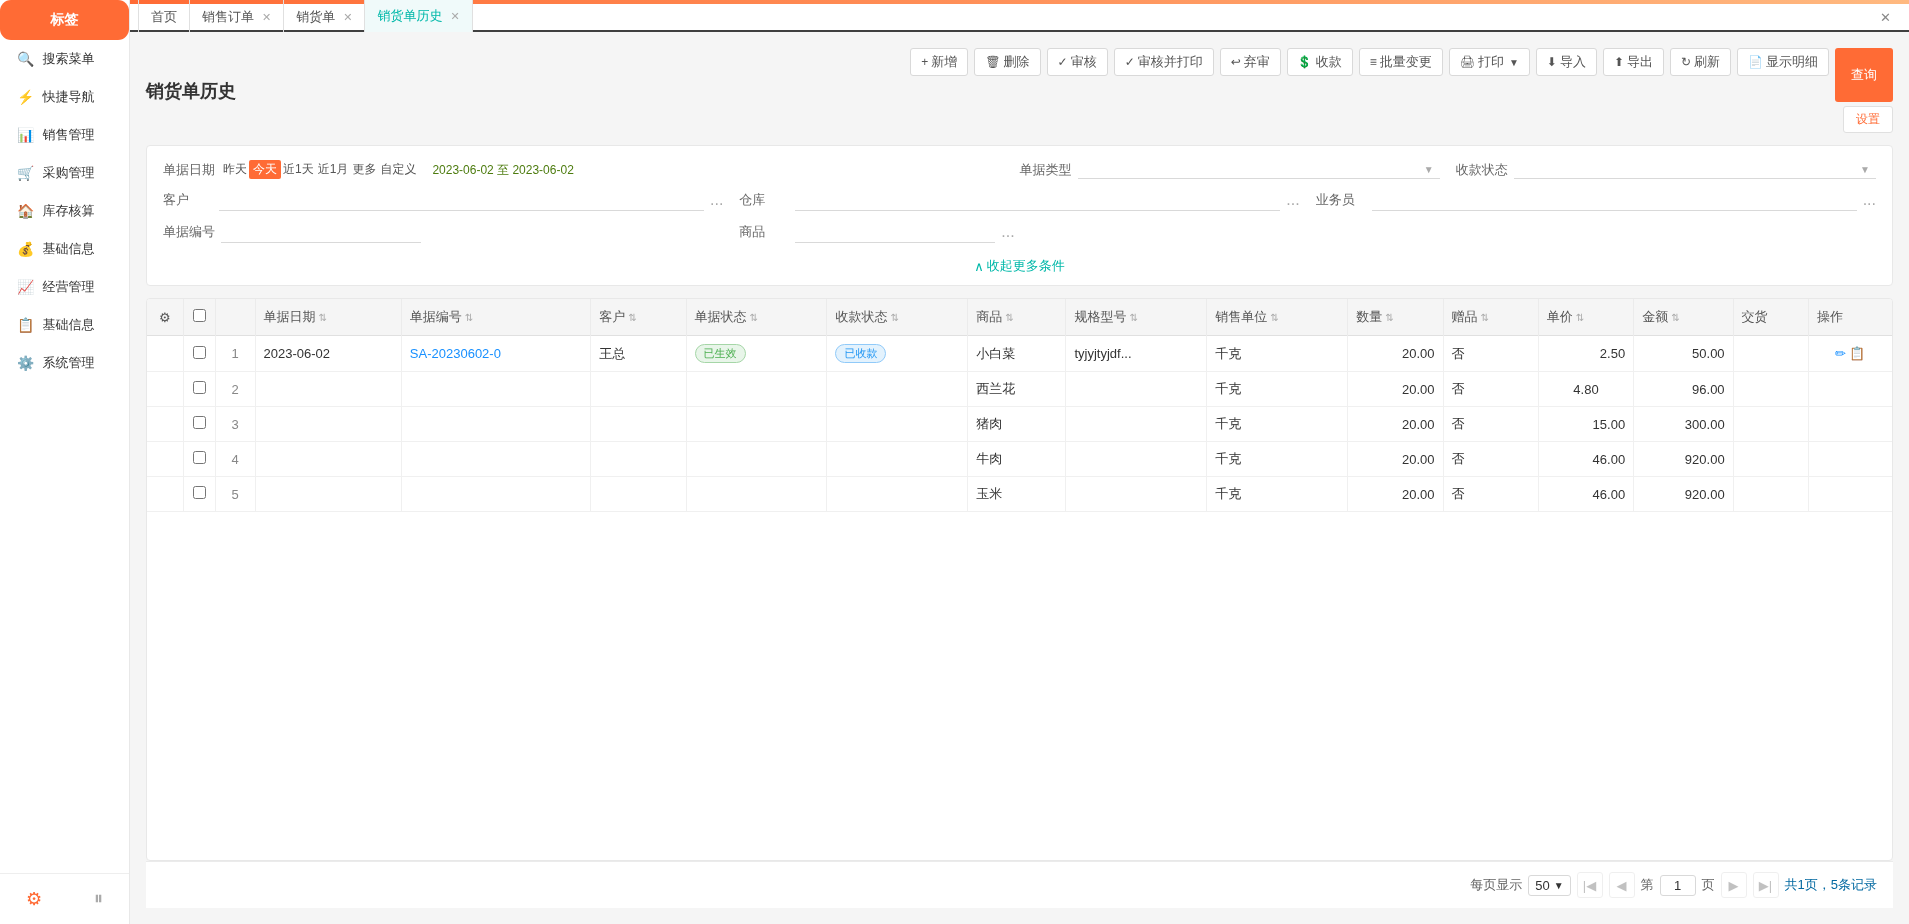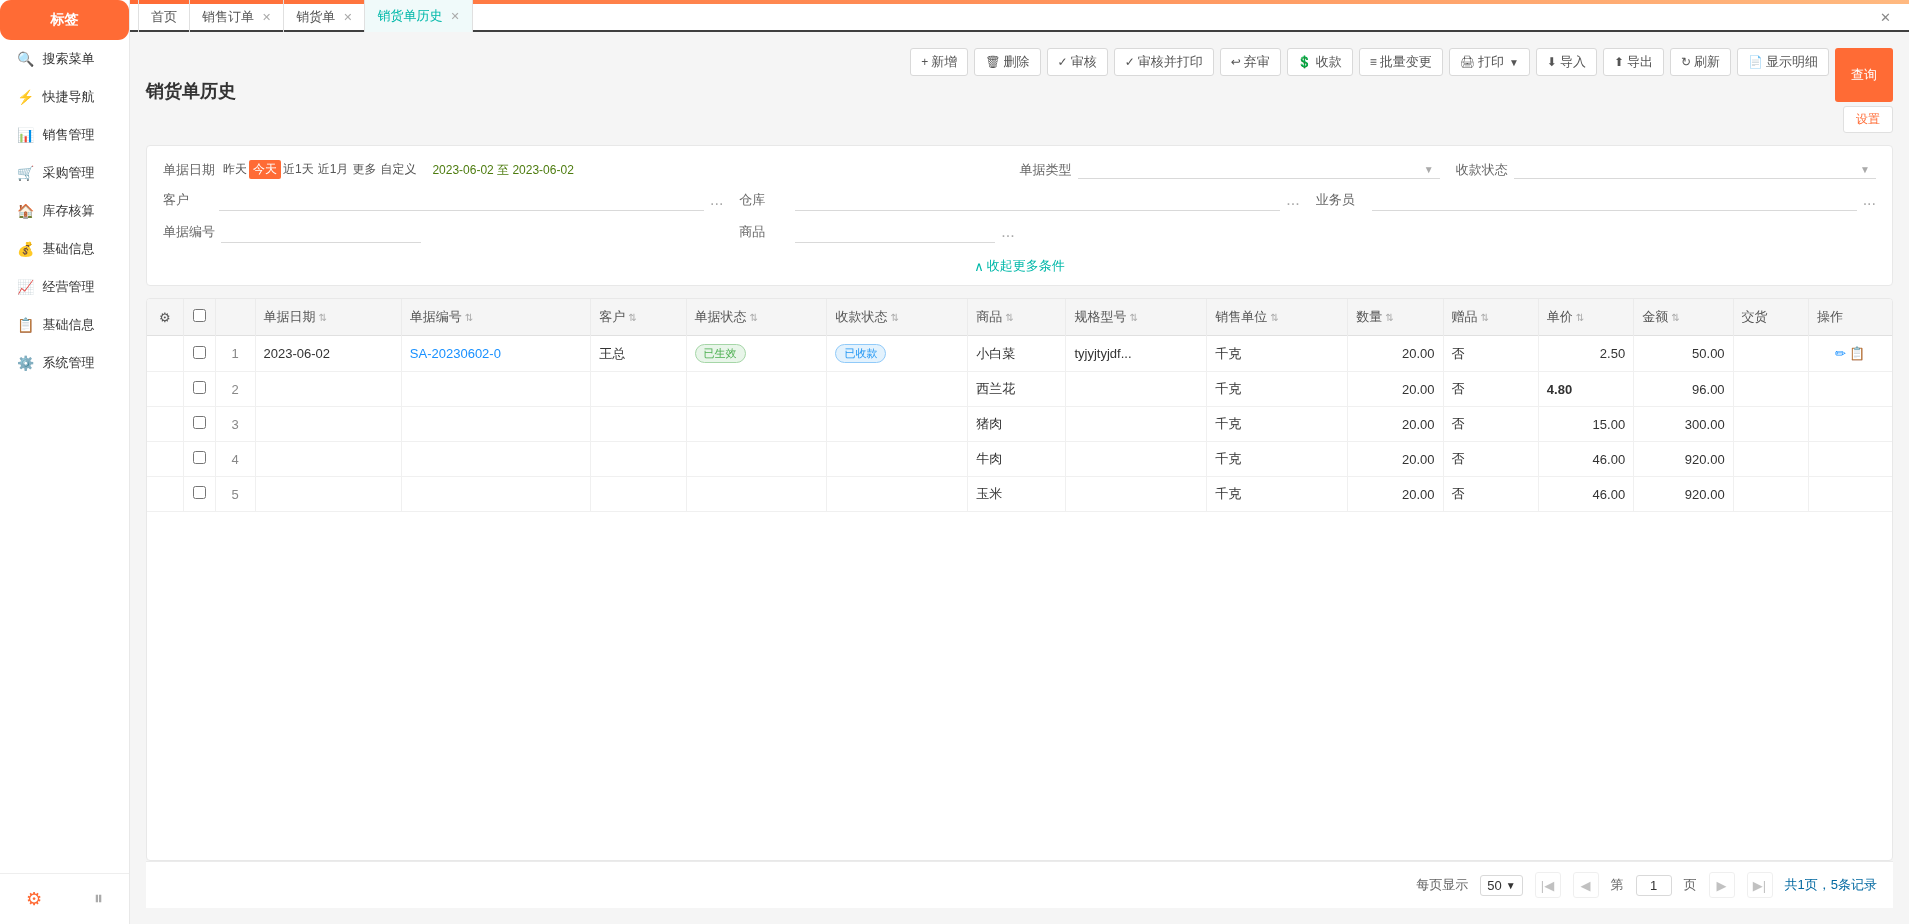--- a/index.html
+++ b/index.html
@@ -267,21 +267,21 @@
     .footer-spacer { flex: 1; }
 
     
     .pagination {
       display: flex;
       align-items: center;
       justify-content: flex-end;
       padding: 10px 16px;
       background: #fff;
       border-top: 1px solid #ebebeb;
-      gap: 12px;
+      gap: 6px;
     }
     .page-size-label { color: #666; }
     .page-size-select {
       border: 1px solid #d9d9d9;
       border-radius: 3px;
       padding: 2px 6px;
       color: #333;
       cursor: pointer;
       display: flex;
       align-items: center;
@@ -665,21 +665,21 @@
     <td></td>
     <td><span class="link-text"></span></td>
     <td></td>
     <td></td>
     <td></td>
     <td>西兰花</td>
     <td></td>
     <td>千克</td>
     <td style="text-align:right;">20.00</td>
     <td>否</td>
-    <td style="text-align:left;font-weight:bold;">4.80</td>
+    <td style="text-align:center;">4.80</td>
     <td style="text-align:right;">96.00</td>
     <td></td>
     <td style="text-align:center;">
       
     </td>
   </tr>
             <tr>
     <td></td>
     <td class="col-checkbox"><input type="checkbox" style=""></td>
     <td class="col-num">3</td>

